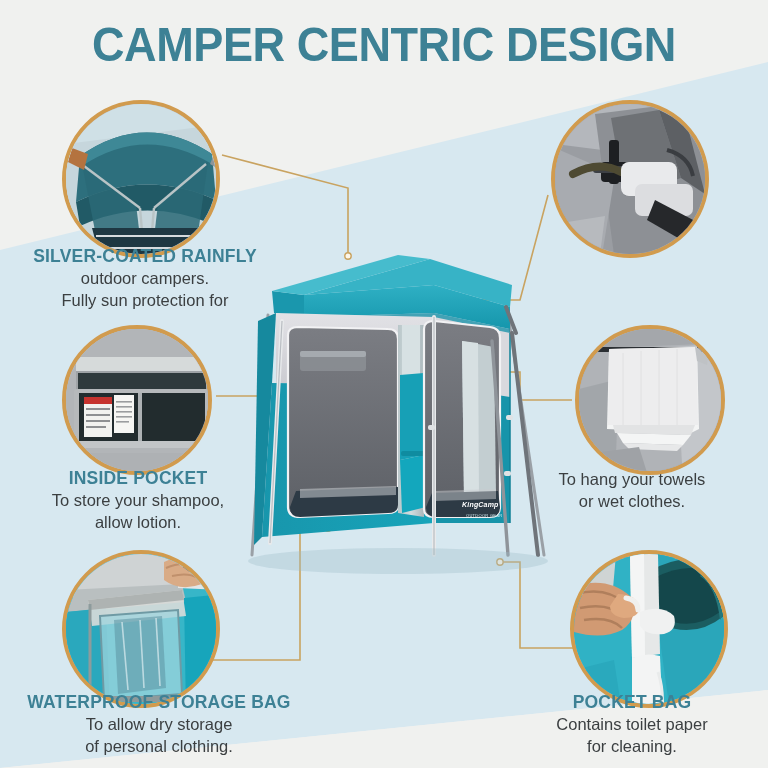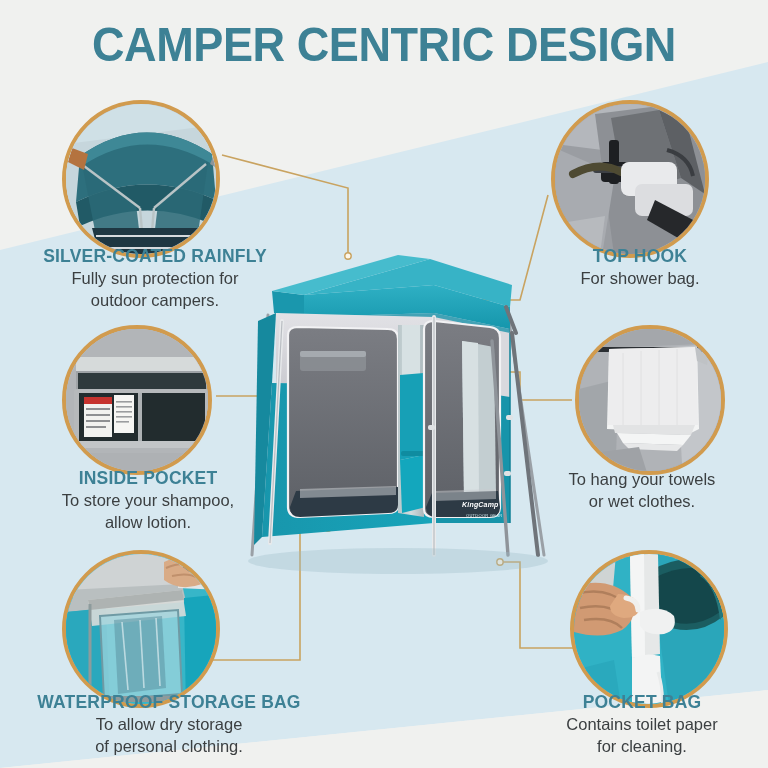--- a/index.html
+++ b/index.html
@@ -24,21 +24,21 @@
 
   
   .wires{position:absolute;left:0;top:0;width:768px;height:768px;pointer-events:none;}
 
   
   .circle{position:absolute;border-radius:50%;overflow:hidden;
           border:4px solid #d19b4e;box-sizing:border-box;background:#b9bcbd;}
   .photo{position:absolute;inset:0;overflow:hidden;}
 
   
-  .cap{position:absolute;text-align:center;padding-left:10px;}
+  .cap{position:absolute;text-align:center;}
   .cap .hd{font-size:17.5px;font-weight:bold;color:#3d8195;letter-spacing:0.2px;
            line-height:21px;white-space:nowrap;}
   .cap .sub{font-size:16.5px;color:#3b3f41;line-height:19.5px;margin-top:2px;}
 
   
   .tent{position:absolute;left:248px;top:255px;width:312px;height:325px;}
   .tent svg{display:block;}
 
   .logo{position:absolute;font-size:7px;color:#ffffff;font-style:italic;
         font-weight:bold;letter-spacing:0.2px;white-space:nowrap;}
@@ -205,22 +205,22 @@
       <g stroke="#d5dadd" stroke-width="2" fill="none">
         <path d="M30,132 L128,132"></path>
           <path d="M34,144 L124,144"></path>
       </g>
       <path d="M6,44 L22,50 L18,66 L2,58 Z" fill="#b4733f"></path>
       <path d="M150,46 L158,52 L154,66 L144,60 Z" fill="#8e9599"></path>
     </svg>
   </div>
   <div class="cap" style="left:0px;top:246px;width:290px;">
     <div class="hd">SILVER-COATED RAINFLY</div>
+    <div class="sub">outdoor campers.</div>
     <div class="sub">Fully sun protection for</div>
-    <div class="sub">outdoor campers.</div>
   </div>
 
   <div class="circle" style="left:551px;top:100px;width:158px;height:158px;">
     <svg class="photo" width="158" height="158" viewBox="0 0 158 158">
       <rect width="158" height="158" fill="#9a9da2"></rect>
       <path d="M0,0 L158,0 L158,60 L0,40 Z" fill="#b4b7bc"></path>
       <path d="M40,10 L120,0 L158,56 L158,158 L60,158 Z" fill="#8d9095"></path>
       <path d="M0,44 L60,70 L46,158 L0,158 Z" fill="#a8abb0"></path>
       <path d="M56,14 L104,6 L126,74 L70,92 Z" fill="#6e7175"></path>
       <path d="M104,6 L132,20 L150,90 L126,74 Z" fill="#5d6064"></path>
@@ -229,24 +229,20 @@
         <rect x="46" y="58" width="28" height="20" rx="4"></rect>
         <rect x="38" y="62" width="44" height="7" rx="3" fill="#3d4045"></rect>
       </g>
       <path d="M18,70 Q44,56 66,68" stroke="#4e4a32" stroke-width="8" fill="none" stroke-linecap="round"></path>
       <rect x="66" y="58" width="56" height="34" rx="8" fill="#e9eaec"></rect>
       <rect x="80" y="80" width="58" height="32" rx="7" fill="#dcdde0"></rect>
       <path d="M100,96 L142,118 L130,138 L92,116 Z" fill="#26282b"></path>
       <path d="M112,46 q22,6 26,26" stroke="#3a3d41" stroke-width="4" fill="none"></path>
       <path d="M0,120 L50,112 L44,158 L0,158 Z" fill="#b7babe"></path>
     </svg>
-  </div>
-  <div class="cap" style="left:496px;top:246px;width:268px;">
-    <div class="hd">TOP HOOK</div>
-    <div class="sub">For shower bag.</div>
   </div>
 
   <div class="circle" style="left:62px;top:325px;width:150px;height:150px;">
     <svg class="photo" width="150" height="150" viewBox="0 0 150 150">
       <rect width="150" height="150" fill="#b9bcbe"></rect>
       <path d="M0,0 L150,0 L150,150 L0,150 Z" fill="#b2b5b8"></path>
       <rect x="10" y="28" width="132" height="16" rx="3" fill="#c9ccce"></rect>
       <rect x="10" y="28" width="132" height="16" rx="3" fill="#dfe2e3" opacity="0.6"></rect>
       <rect x="10" y="42" width="132" height="22" fill="#9fa3a6"></rect>
       <rect x="12" y="44" width="128" height="18" fill="#2f3a3c"></rect>

